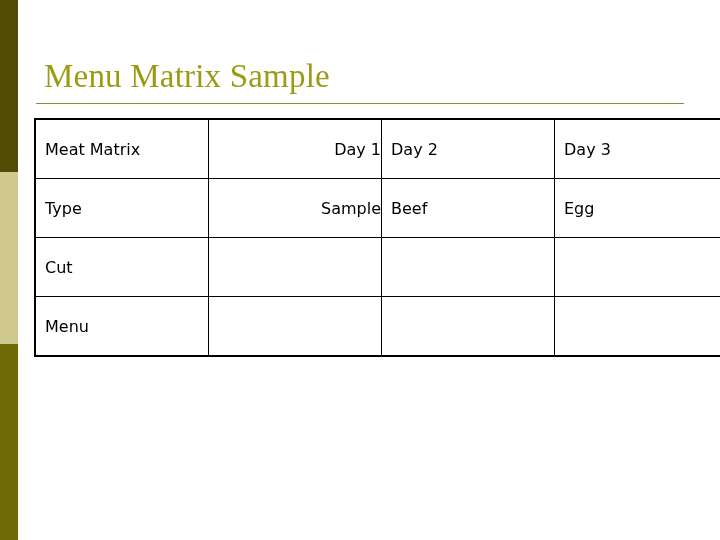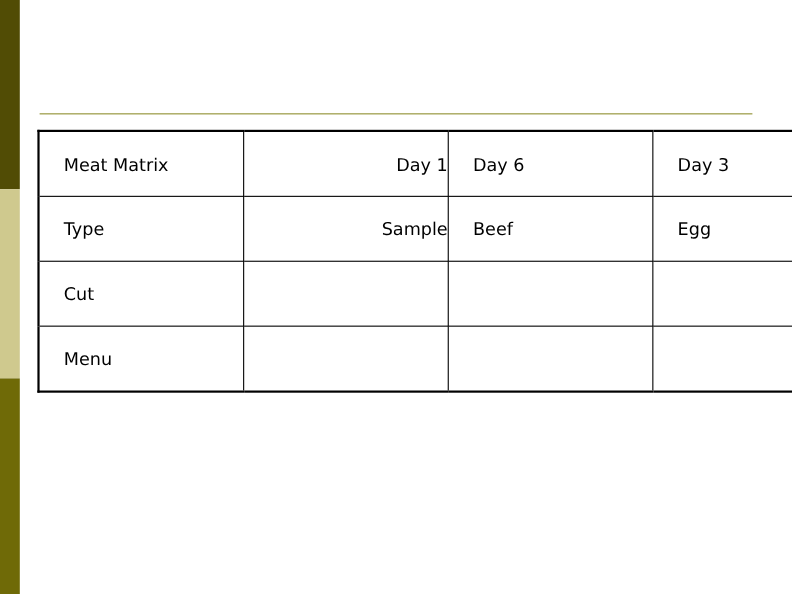--- a/index.html
+++ b/index.html
@@ -78,21 +78,21 @@
 
   table.matrix {
     border-collapse: collapse;
     width: 652px;
     table-layout: fixed;
     background: #ffffff;
   }
   table.matrix td {
     border: 1px solid #000000;
     height: 58px;
-    padding: 0 0 0 22px;
+    padding: 0 0 0 9px;
     vertical-align: middle;
     font-size: 16px;
     color: #000000;
     font-family: "DejaVu Sans", sans-serif;
     font-weight: normal;
   }
   table.matrix tr:first-child td {
     border-top: 2px solid #000000;
   }
   table.matrix tr:last-child td {
@@ -111,29 +111,30 @@
 </style>
 </head>
 <body>
 
 <div class="slide-body">
 
   <div class="left-bar-dark"></div>
   <div class="left-bar-light"></div>
   <div class="left-bar-olive"></div>
 
+  <div class="title">Menu Matrix Sample</div>
   <div class="title-rule"></div>
 
   <div class="matrix-wrap">
     <table class="matrix">
       <tbody>
         <tr>
           <td>Meat Matrix</td>
           <td class="col-2">Day 1</td>
-          <td class="col-3">Day 6</td>
+          <td class="col-3">Day 2</td>
           <td class="col-4">Day 3</td>
         </tr>
         <tr>
           <td>Type</td>
           <td class="col-2">Sample</td>
           <td class="col-3">Beef</td>
           <td class="col-4">Egg</td>
         </tr>
         <tr>
           <td>Cut</td>

